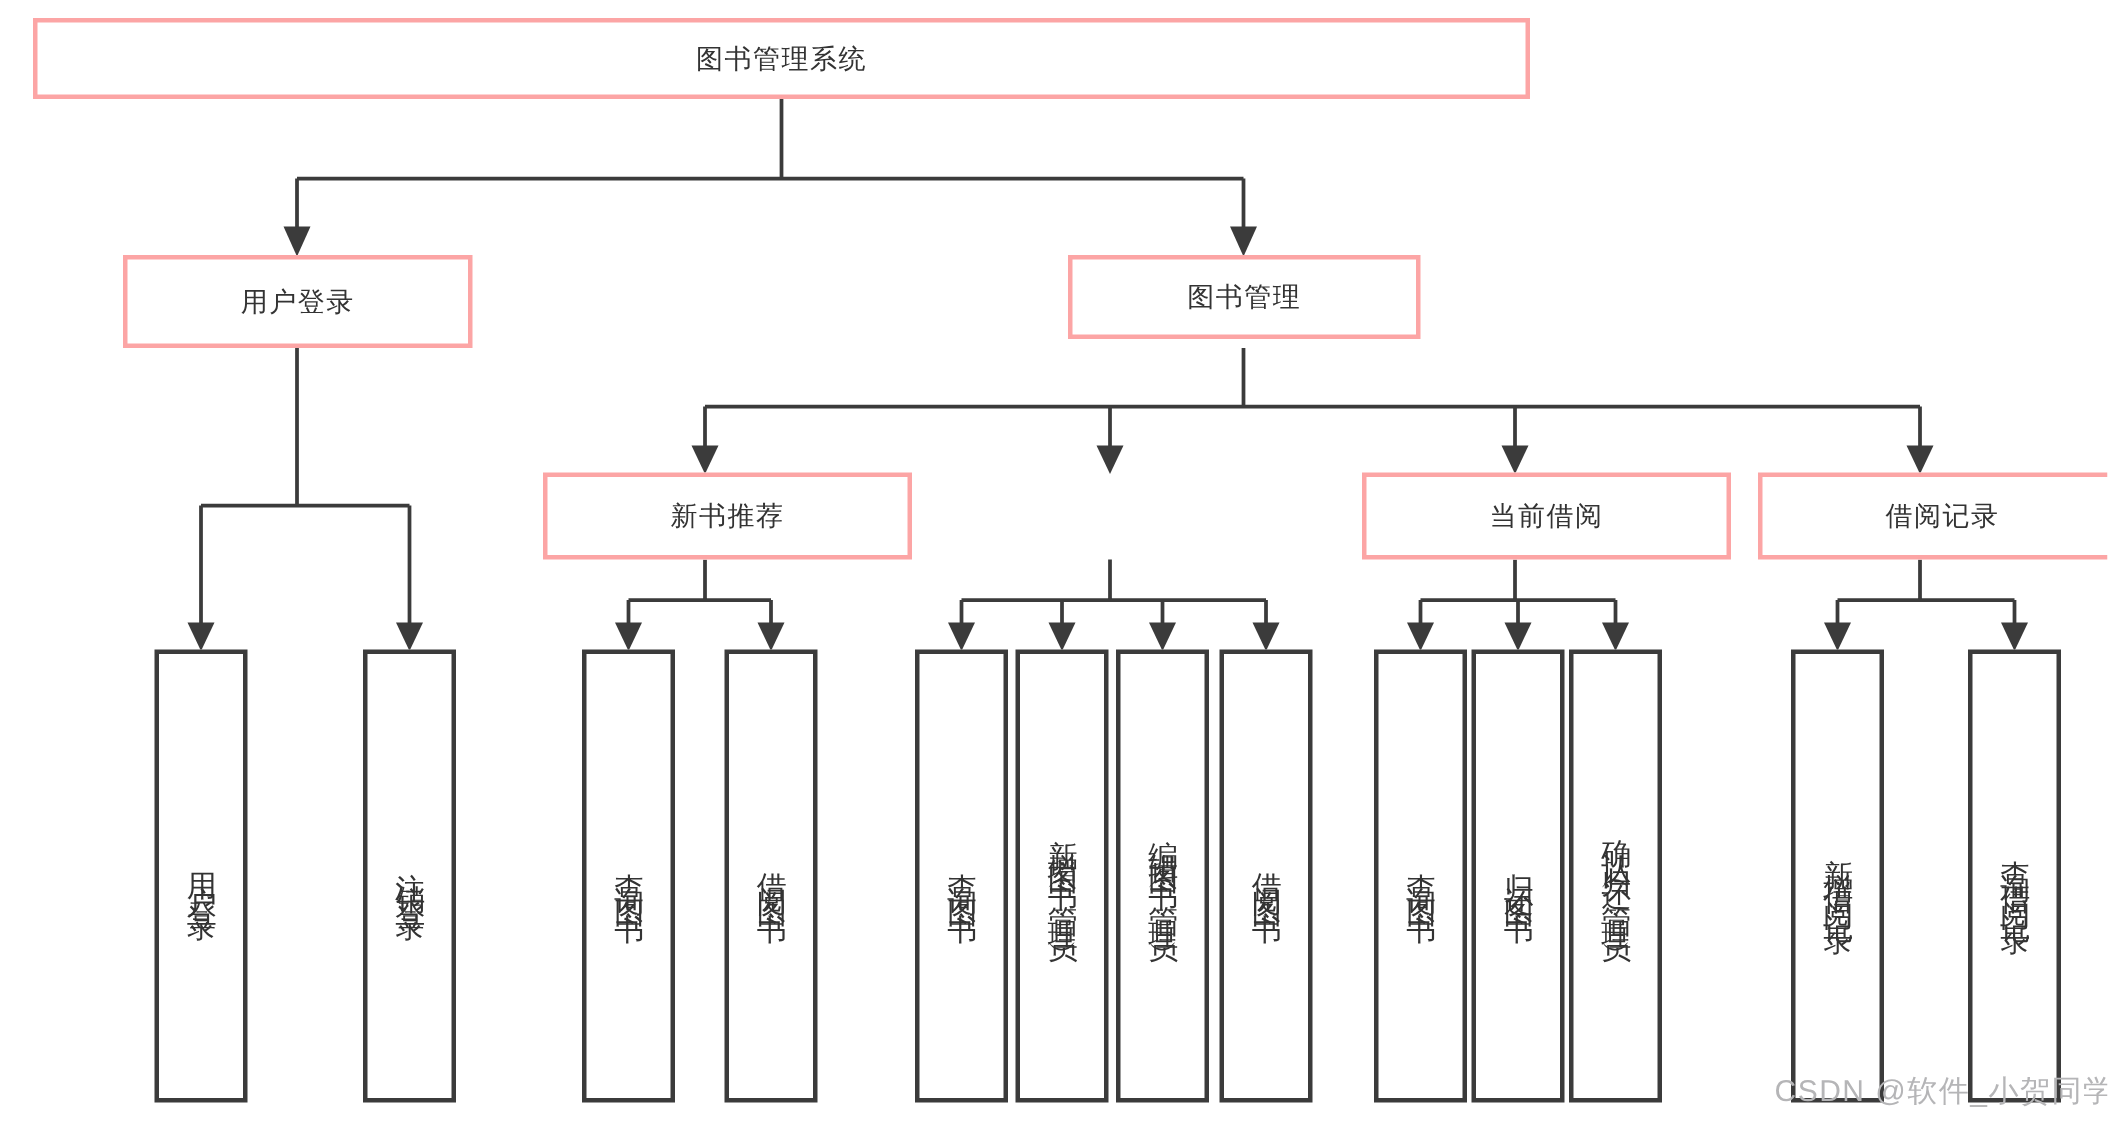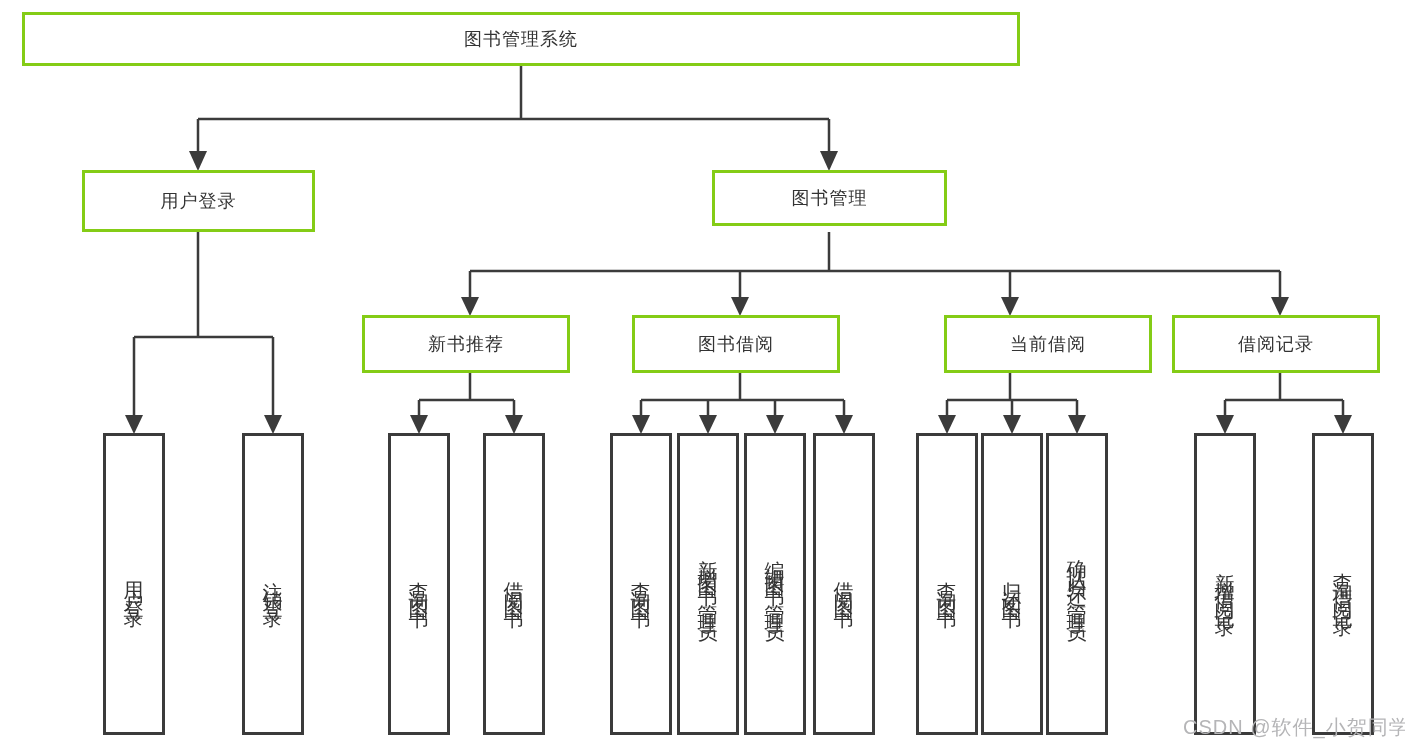--- a/index.html
+++ b/index.html
@@ -12,36 +12,36 @@
     color: #333333;
     overflow: hidden;
   }
   .connectors {
     position: absolute;
     left: 0; top: 0;
   }
   .node {
     position: absolute;
     box-sizing: border-box;
-    border: 3px solid #84cc16;
+    border: 3px solid #fca5a5;
     background: #ffffff;
     display: flex;
     align-items: center;
     justify-content: center;
     font-size: 18px;
     letter-spacing: 1px;
     color: #333333;
   }
   .node-root   { left: 22px;  top: 12px;  width: 998px; height: 54px; }
   .node-l2a    { left: 82px;  top: 170px; width: 233px; height: 62px; }
   .node-l2b    { left: 712px; top: 170px; width: 235px; height: 56px; }
-  .node-l3     { top: 315px; width: 208px; height: 58px; }
+  .node-l3     { top: 315px; width: 246px; height: 58px; }
   .node-l3-0   { left: 362px; }
   .node-l3-1   { left: 632px; }
-  .node-l3-2   { left: 944px; text-align: center; }
+  .node-l3-2   { left: 908px; text-align: center; }
   .node-l3-3   { left: 1172px; }
   .leaf {
     position: absolute;
     box-sizing: border-box;
     border: 3px solid #3b3b3b;
     background: #ffffff;
     top: 433px;
     width: 62px;
     height: 302px;
     display: flex;
@@ -124,21 +124,20 @@
       <polygon points="1334,415 1352,415 1343,434"></polygon>
     </g>
   </svg>
 
   <div class="node node-root">图书管理系统</div>
 
   <div class="node node-l2a">用户登录</div>
   <div class="node node-l2b">图书管理</div>
 
   <div class="node node-l3 node-l3-0">新书推荐</div>
-  <div class="node node-l3 node-l3-1">图书借阅</div>
   <div class="node node-l3 node-l3-2">当前借阅</div>
   <div class="node node-l3 node-l3-3">借阅记录</div>
 
   <div class="leaf" style="left:103px">
     <span>用户登录</span>
   </div>
   <div class="leaf" style="left:242px">
     <span>注销登录</span>
   </div>
 

